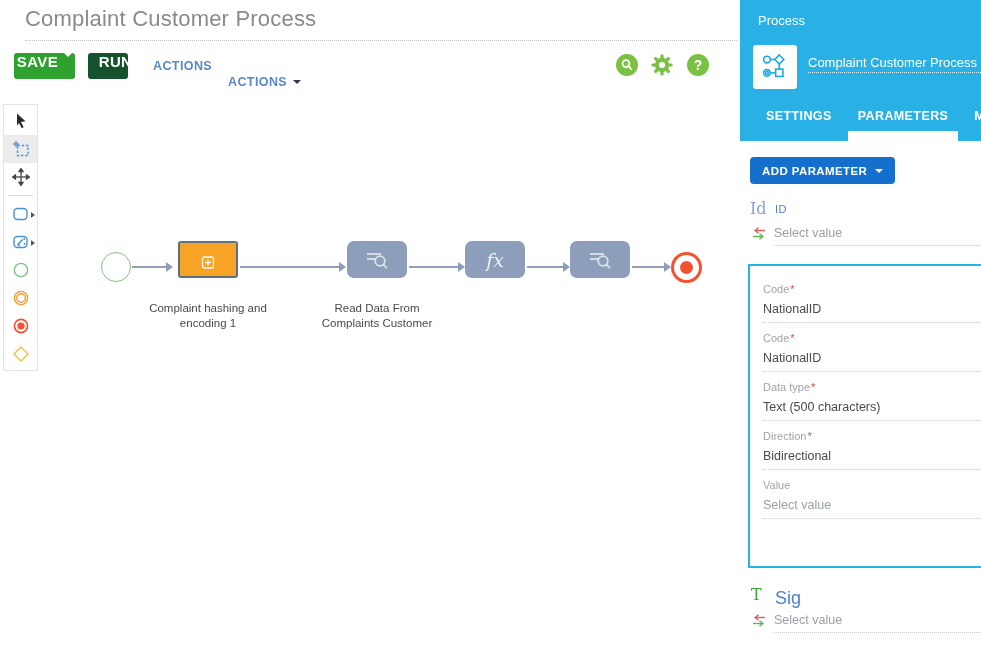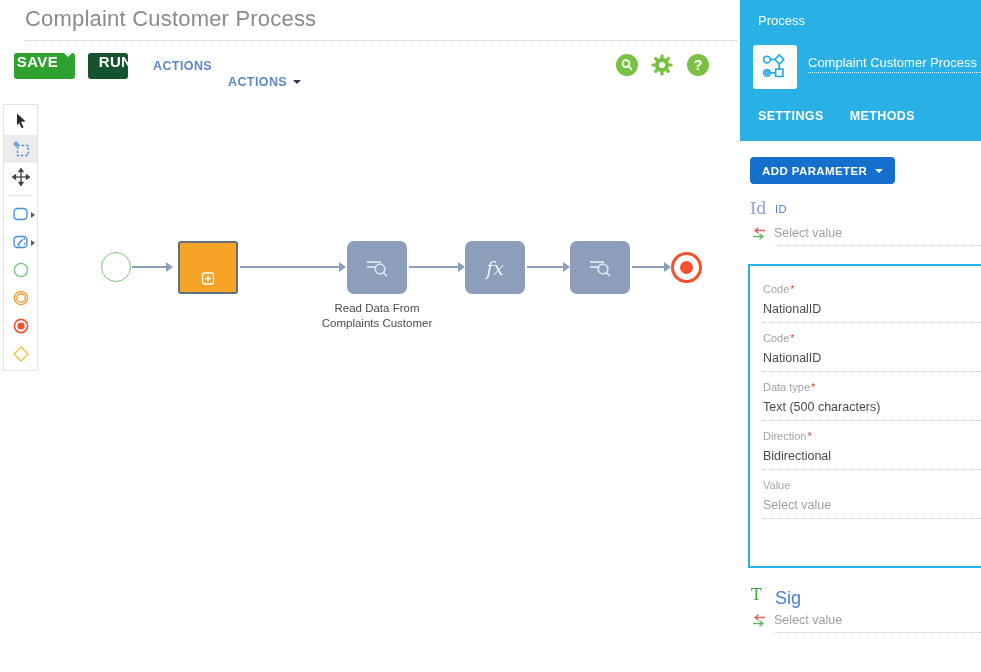--- a/index.html
+++ b/index.html
@@ -33,34 +33,34 @@
   .pdiv { height:1px; background:#ddd; margin:4px 4px; }
   .flyout { position:absolute; right:2px; top:12px; width:0; height:0; border-top:3px solid transparent; border-bottom:3px solid transparent; border-left:4px solid #5a5a5a; }
 
   
   .canvas { position:absolute; left:40px; top:100px; right:0; bottom:0; }
   .evt-start { position:absolute; left:61px; top:152px; width:30px; height:30px; border:1.6px solid #7cc47c; border-radius:50%; background:#fff; }
   .evt-end { position:absolute; left:631px; top:152px; width:31px; height:31px; border:3.5px solid #f45130; border-radius:50%; background:#fff; display:flex; align-items:center; justify-content:center; }
   .evt-end .dot { width:13px; height:13px; border-radius:50%; background:#f45130; }
   .conn { position:absolute; top:166px; height:2px; background:#8c9eb9; }
   .arrowhead { position:absolute; top:162px; width:0; height:0; border-top:5px solid transparent; border-bottom:5px solid transparent; border-left:7px solid #8c9eb9; }
-  .node { position:absolute; top:141px; width:60px; height:53px; border-radius:7px; background:#8c9eb9; display:flex; align-items:center; justify-content:center;text-align:center; }
+  .node { position:absolute; top:141px; width:60px; height:37px; border-radius:7px; background:#8c9eb9; display:flex; align-items:center; justify-content:center;text-align:center; }
   .node-sub { background:#f7a325; border:2px solid #5d7181; border-radius:3px; }
   .sub-plus { position:absolute; left:50%; transform:translateX(-50%); bottom:3px; }
   .fx-glyph { font-family:"DejaVu Serif", serif; font-style:italic; font-size:19px; color:rgba(255,255,255,.85); }
   .nlabel { position:absolute; top:201px; width:140px; text-align:center; font-size:11.5px; line-height:1.3; color:#4a4a4a; }
 
   
   .panel { position:absolute; left:740px; top:0; width:241px; height:672px; background:#fff; overflow:hidden; }
   .phead { position:absolute; left:0; top:0; right:0; height:141px; background:#29b1e6; }
   .pkind { position:absolute; left:18px; top:13px; color:#fff; font-size:13px; }
   .picon { position:absolute; left:13px; top:45px; width:44px; height:44px; background:#fff; border-radius:3px; display:flex; align-items:center; justify-content:center; }
   .ptitle { position:absolute; left:68px; top:55px; right:0; color:#fff; font-size:13px; white-space:nowrap; }
   .ptitle-rule { position:absolute; left:68px; top:72px; right:0; border-bottom:1px dotted rgba(255,255,255,.85); }
-  .tabs { position:absolute; left:0; bottom:0; right:0; height:34px; display:flex; padding-left:8px; }
+  .tabs { position:absolute; left:0; bottom:0; right:0; height:34px; display:flex; padding-left:16px; }
   .tab { position:relative; color:#fff; font-size:12.5px; font-weight:bold; letter-spacing:.4px; padding:2px 10px 0 10px; margin-right:6px; cursor:pointer; white-space:nowrap; }
   .tab.active::after { content:""; position:absolute; left:0; right:0; bottom:0; height:10px; background:#fff; }
 
   .btn-addparam { position:absolute; left:10px; top:157px; height:27px; padding:0 12px; background:#1470cc; border:none; border-radius:4px;
                   color:#fff; font-size:11.5px; font-weight:bold; font-family:inherit; letter-spacing:.4px; display:inline-flex; align-items:center; gap:8px; cursor:pointer; }
 
   .type-glyph { position:absolute; font-family:"DejaVu Serif", serif; font-size:16px; }
   .glyph-id { left:10px; top:199px; color:#8ba0d6; }
   .glyph-t  { left:11px; top:585px; color:#3da13d; }
   .pname { position:absolute; font-size:18px; color:#4a7fd4; cursor:pointer; }
@@ -194,20 +194,21 @@
 
       <div class="node node-sub" style="left:138px;">
         <span class="sub-plus">
           <svg width="13" height="13" viewBox="0 0 13 13">
               <rect x="1" y="1" width="11" height="11" rx="2" fill="none" stroke="#fff" stroke-width="1.3"></rect>
               <line x1="6.5" y1="3.5" x2="6.5" y2="9.5" stroke="#fff" stroke-width="1.3"></line>
               <line x1="3.5" y1="6.5" x2="9.5" y2="6.5" stroke="#fff" stroke-width="1.3"></line>
             </svg>
         </span>
       </div>
+      <div class="nlabel" style="left:98px;">Complaint hashing and encoding 1</div>
 
       <div class="conn" style="left:200px; width:99px;"></div>
       <div class="arrowhead" style="left:299px;"></div>
 
       <div class="node" style="left:307px;">
         <svg width="28" height="24" viewBox="0 0 28 24" stroke="rgba(255,255,255,.7)" stroke-width="1.8" fill="none">
             <line x1="4" y1="6" x2="18" y2="6"></line>
             <line x1="4" y1="11" x2="12" y2="11"></line>
             <circle cx="17" cy="13" r="4.8"></circle>
             <line x1="20.4" y1="16.6" x2="24" y2="20.2"></line>
@@ -255,20 +256,21 @@
           <rect x="14.6" y="16" width="6.8" height="6.8"></rect>
           <circle cx="6.5" cy="19.5" r="3.1"></circle>
           <circle cx="6.5" cy="19.5" r="1.3"></circle>
           <line x1="9.8" y1="19.5" x2="14.6" y2="19.5"></line>
         </svg>
       </div>
       <div class="ptitle">Complaint Customer Process</div>
       <div class="ptitle-rule"></div>
       <div class="tabs">
         <div class="tab">SETTINGS</div>
+        <div class="tab active">PARAMETERS</div>
         <div class="tab">METHODS</div>
       </div>
     </div>
 
     <button class="btn-addparam">
       <span>ADD PARAMETER</span>
       <span class="chev"></span>
     </button>
 
     <span class="type-glyph glyph-id">Id</span>

